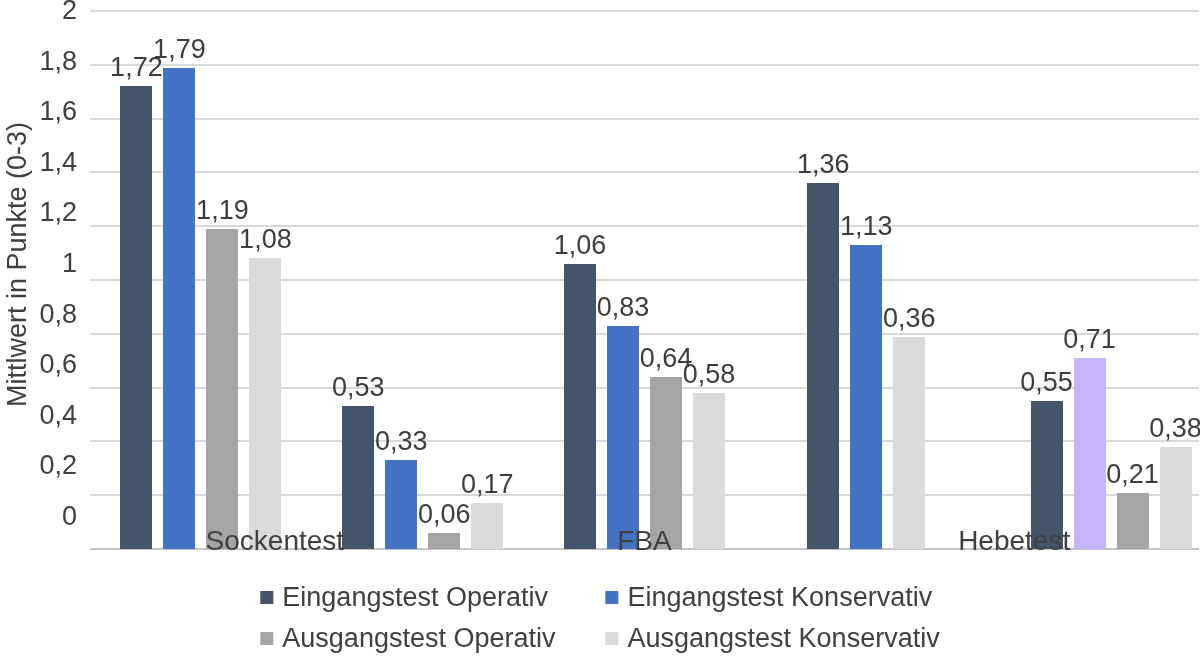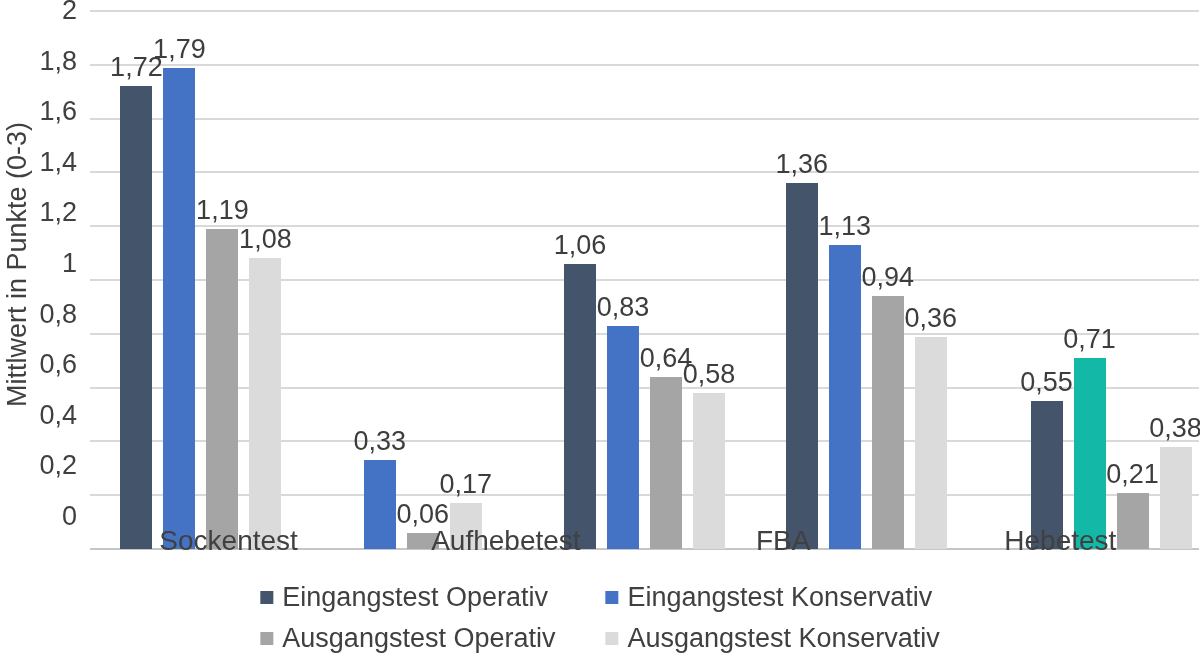--- a/index.html
+++ b/index.html
@@ -168,20 +168,23 @@
             <div class="bar-label">1,79</div>
           </div>
           <div class="bar" style="height: 59.5%; background: rgb(165, 165, 165);">
             <div class="bar-label">1,19</div>
           </div>
           <div class="bar" style="height: 54%; background: rgb(219, 219, 219);">
             <div class="bar-label">1,08</div>
           </div>
         </div>
         <div class="group">
+          <div class="bar" style="height: 26.5%; background: rgb(68, 84, 106);">
+            <div class="bar-label">0,53</div>
+          </div>
           <div class="bar" style="height: 16.5%; background: rgb(68, 114, 196); padding-left: 6px;">
             <div class="bar-label">0,33</div>
           </div>
           <div class="bar" style="height: 3%; background: rgb(165, 165, 165);">
             <div class="bar-label">0,06</div>
           </div>
           <div class="bar" style="height: 8.5%; background: rgb(219, 219, 219);">
             <div class="bar-label">0,17</div>
           </div>
         </div>
@@ -199,46 +202,42 @@
             <div class="bar-label">0,58</div>
           </div>
         </div>
         <div class="group">
           <div class="bar" style="height: 68%; background: rgb(68, 84, 106);">
             <div class="bar-label">1,36</div>
           </div>
           <div class="bar" style="height: 56.5%; background: rgb(68, 114, 196);">
             <div class="bar-label">1,13</div>
           </div>
-          <div class="bar" style="height: 47%; background: rgb(165, 165, 165);">
-            <div class="bar-label">0,94</div>
-          </div>
           <div class="bar" style="height: 39.5%; background: rgb(219, 219, 219);">
             <div class="bar-label">0,36</div>
           </div>
         </div>
         <div class="group">
           <div class="bar" style="height: 27.5%; background: rgb(68, 84, 106); margin-left: 46px;">
             <div class="bar-label">0,55</div>
           </div>
-          <div class="bar" style="height: 35.5%; background: #14b8a6; text-align: center;">
+          <div class="bar" style="height: 35.5%; background: #c4b5fd; text-align: center;">
             <div class="bar-label">0,71</div>
           </div>
           <div class="bar" style="height: 10.5%; background: rgb(165, 165, 165);">
             <div class="bar-label">0,21</div>
           </div>
           <div class="bar" style="height: 19%; background: rgb(219, 219, 219);">
             <div class="bar-label">0,38</div>
           </div>
         </div>
       </div>
     </div>
   <div class="x-labels">
       <div class="x-label">Sockentest</div>
-      <div class="x-label">Aufhebetest</div>
       <div class="x-label">FBA</div>
       <div class="x-label">Hebetest</div>
     </div>
   <div class="legend">
       <div class="legend-item">
         <span class="legend-swatch" style="background: rgb(68, 84, 106);"></span>
         <span>Eingangstest Operativ</span>
       </div>
       <div class="legend-item">
         <span class="legend-swatch" style="background: rgb(68, 114, 196);"></span>

